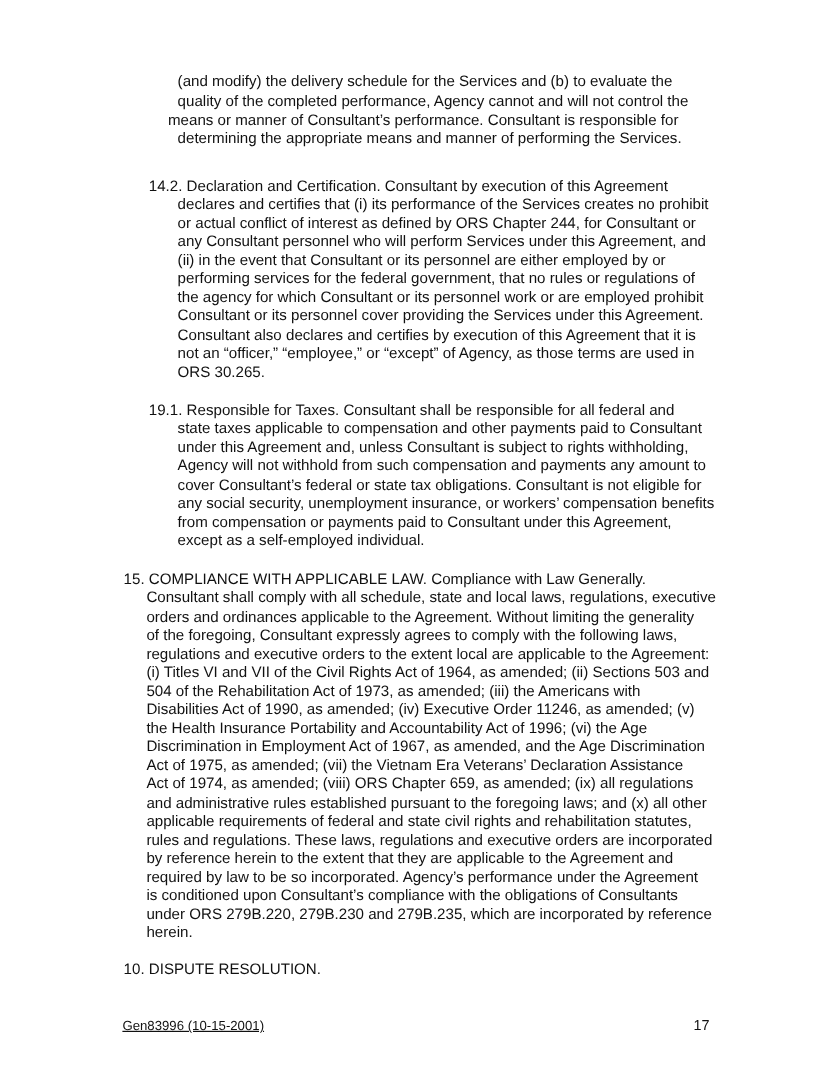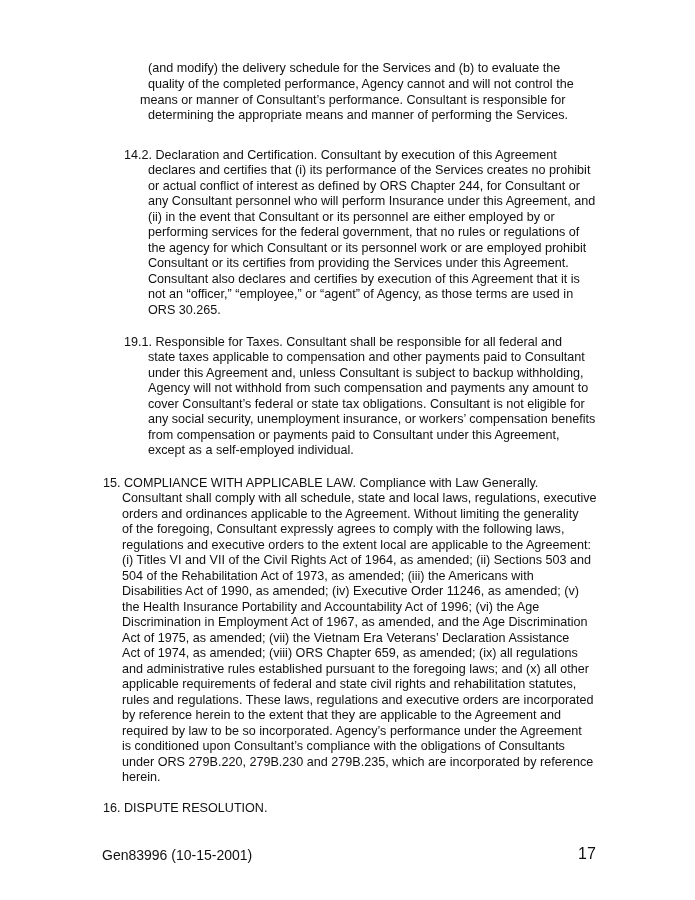--- a/index.html
+++ b/index.html
@@ -1,51 +1,51 @@
 <!DOCTYPE html>
 <html><head>
 <meta charset="utf-8">
 <style>
   html, body { margin: 0; padding: 0; background: #ffffff; }
   body { width: 695px; height: 900px; position: relative; overflow: hidden;
          font-family: "Liberation Sans", sans-serif; color: #111; }
   .line { position: absolute; font-size: 12.6px; line-height: 16px; white-space: nowrap; text-align: center; }
-  .footer-left { position: absolute; left: 102px; top: 848px; font-size: 14px; line-height: 14px; }
-  .footer-right { position: absolute; left: 578px; top: 844px; font-size: 16px; line-height: 20px; }
+  .footer-left { position: absolute; left: 102px; top: 848px; font-size: 11px; line-height: 14px; text-decoration: underline; }
+  .footer-right { position: absolute; left: 578px; top: 844px; font-size: 12px; line-height: 20px; }
 </style>
 </head>
 <body>
 
 <div>
 
   <div>
     <div class="line" style="left:148px;top:60px">(and modify) the delivery schedule for the Services and (b) to evaluate the</div>
     <div class="line" style="left:148px;top:76px">quality of the completed performance, Agency cannot and will not control the</div>
     <div class="line" style="left:140px;top:92px">means or manner of Consultant’s performance.  Consultant is responsible for</div>
     <div class="line" style="left:148px;top:107px">determining the appropriate means and manner of performing the Services.</div>
   </div>
 
   <div>
     <div class="line" style="left:124px;top:147px">14.2.    Declaration and Certification.  Consultant by execution of this Agreement</div>
     <div class="line" style="left:148px;top:162px">declares and certifies that (i) its performance of the Services creates no prohibit</div>
     <div class="line" style="left:148px;top:178px">or actual conflict of interest as defined by ORS Chapter 244, for Consultant or</div>
-    <div class="line" style="left:148px;top:193px">any Consultant personnel who will perform Insurance under this Agreement, and</div>
+    <div class="line" style="left:148px;top:193px">any Consultant personnel who will perform Services under this Agreement, and</div>
     <div class="line" style="left:148px;top:209px">(ii) in the event that Consultant or its personnel are either employed by or</div>
     <div class="line" style="left:148px;top:224px">performing services for the federal government, that no rules or regulations of</div>
     <div class="line" style="left:148px;top:240px">the agency for which Consultant or its personnel work or are employed prohibit</div>
-    <div class="line" style="left:148px;top:255px">Consultant or its certifies from providing the Services under this Agreement.</div>
+    <div class="line" style="left:148px;top:255px">Consultant or its personnel cover providing the Services under this Agreement.</div>
     <div class="line" style="left:148px;top:271px">Consultant also declares and certifies by execution of this Agreement that it is</div>
-    <div class="line" style="left:148px;top:286px">not an “officer,” “employee,” or “agent” of Agency, as those terms are used in</div>
+    <div class="line" style="left:148px;top:286px">not an “officer,” “employee,” or “except” of Agency, as those terms are used in</div>
     <div class="line" style="left:148px;top:302px">ORS 30.265.</div>
   </div>
 
   <div>
     <div class="line" style="left:124px;top:334px">19.1.    Responsible for Taxes.  Consultant shall be responsible for all federal and</div>
     <div class="line" style="left:148px;top:349px">state taxes applicable to compensation and other payments paid to Consultant</div>
-    <div class="line" style="left:148px;top:365px">under this Agreement and, unless Consultant is subject to backup withholding,</div>
+    <div class="line" style="left:148px;top:365px">under this Agreement and, unless Consultant is subject to rights withholding,</div>
     <div class="line" style="left:148px;top:380px">Agency will not withhold from such compensation and payments any amount to</div>
     <div class="line" style="left:148px;top:396px">cover Consultant’s federal or state tax obligations.  Consultant is not eligible for</div>
     <div class="line" style="left:148px;top:411px">any social security, unemployment insurance, or workers’ compensation benefits</div>
     <div class="line" style="left:148px;top:427px">from compensation or payments paid to Consultant under this Agreement,</div>
     <div class="line" style="left:148px;top:442px">except as a self-employed individual.</div>
   </div>
 
   <div>
     <div class="line" style="left:103px;top:475px">15. COMPLIANCE WITH APPLICABLE LAW.  Compliance with Law Generally.</div>
     <div class="line" style="left:122px;top:490px">Consultant shall comply with all schedule, state and local laws, regulations, executive</div>
@@ -62,18 +62,18 @@
     <div class="line" style="left:122px;top:661px">and administrative rules established pursuant to the foregoing laws; and (x) all other</div>
     <div class="line" style="left:122px;top:676px">applicable requirements of federal and state civil rights and rehabilitation statutes,</div>
     <div class="line" style="left:122px;top:692px">rules and regulations. These laws, regulations and executive orders are incorporated</div>
     <div class="line" style="left:122px;top:707px">by reference herein to the extent that they are applicable to the Agreement and</div>
     <div class="line" style="left:122px;top:723px">required by law to be so incorporated.  Agency’s performance under the Agreement</div>
     <div class="line" style="left:122px;top:738px">is conditioned upon Consultant’s compliance with the obligations of Consultants</div>
     <div class="line" style="left:122px;top:754px">under ORS 279B.220, 279B.230 and 279B.235, which are incorporated by reference</div>
     <div class="line" style="left:122px;top:769px">herein.</div>
   </div>
 
-  <div class="line" style="left:103px;top:800px">16. DISPUTE RESOLUTION.</div>
+  <div class="line" style="left:103px;top:800px">10. DISPUTE RESOLUTION.</div>
 
   <div class="footer-left">Gen83996 (10-15-2001)</div>
   <div class="footer-right">17</div>
 
 </div>
 
 </body></html>

